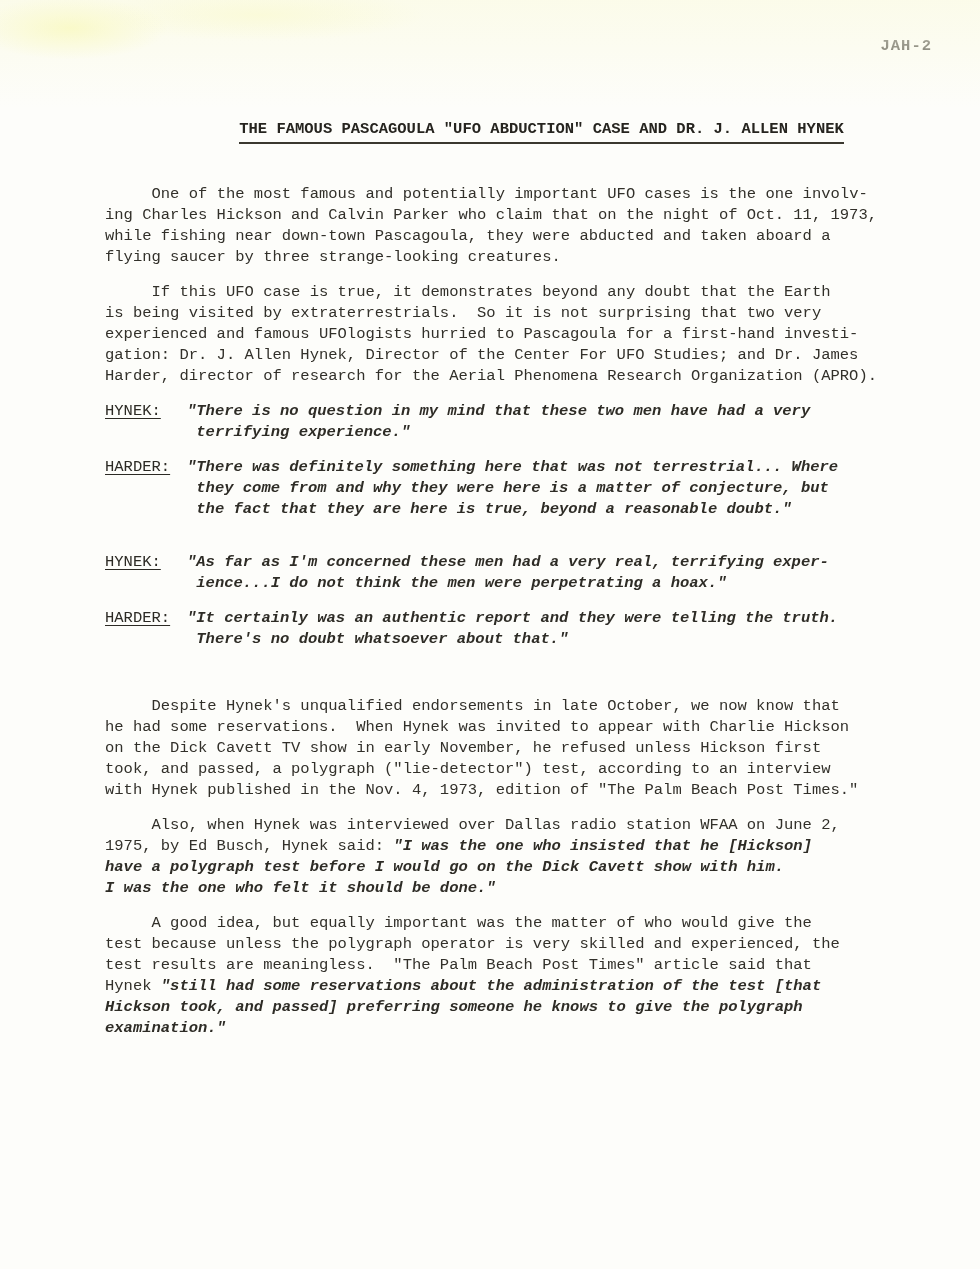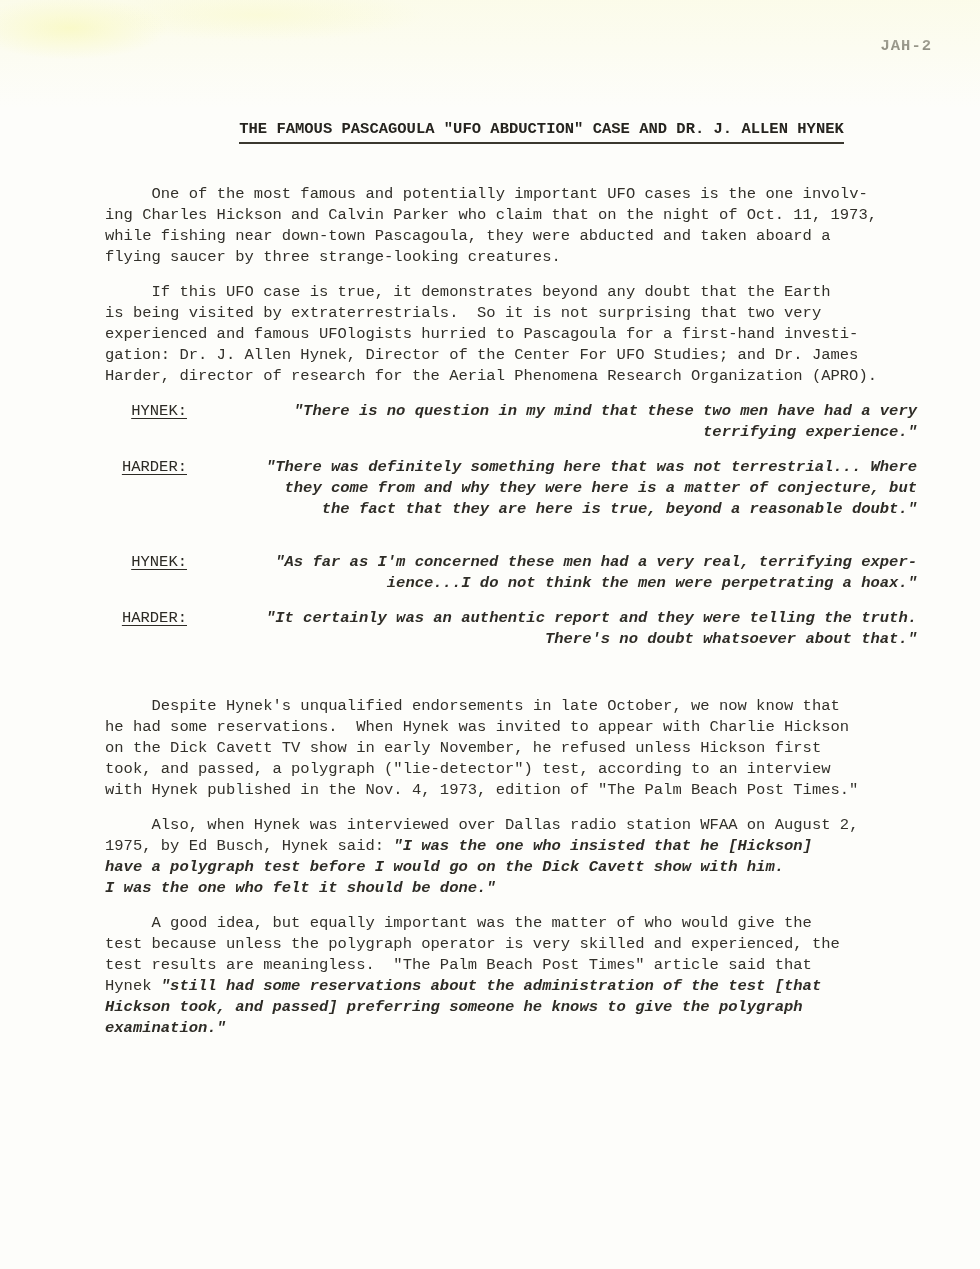--- a/index.html
+++ b/index.html
@@ -57,21 +57,20 @@
   }
   .block{
     white-space:pre-wrap;
     margin:0 0 14px 0;
   }
   .block.space-large{margin-bottom:32px;}
   .block.space-xlarge{margin-bottom:46px;}
   .quote{
     display:flex;
     align-items:flex-start;
-    text-align:right;
   }
   .speaker{
     flex:none;
     width:82px;
     text-decoration:underline;
     text-underline-offset:3px;
     color:#2c2a24;
   }
   .quote-text{flex:1;}
   .seg-regular{font-style:normal;font-weight:400;text-align:center;}
@@ -112,21 +111,21 @@
  the fact that they are here is true, beyond a reasonable doubt."</span></div></div>
       <div class="block quote space-normal"><span class="speaker">HYNEK:</span><div class="quote-text"><span class="seg-emphasis">"As far as I'm concerned these men had a very real, terrifying exper-
  ience...I do not think the men were perpetrating a hoax."</span></div></div>
       <div class="block quote space-xlarge"><span class="speaker">HARDER:</span><div class="quote-text"><span class="seg-emphasis">"It certainly was an authentic report and they were telling the truth.
  There's no doubt whatsoever about that."</span></div></div>
       <div class="block paragraph space-normal"><span class="seg-regular">     Despite Hynek's unqualified endorsements in late October, we now know that
 he had some reservations.  When Hynek was invited to appear with Charlie Hickson
 on the Dick Cavett TV show in early November, he refused unless Hickson first
 took, and passed, a polygraph ("lie-detector") test, according to an interview
 with Hynek published in the Nov. 4, 1973, edition of "The Palm Beach Post Times."</span></div>
-      <div class="block paragraph space-normal"><span class="seg-regular">     Also, when Hynek was interviewed over Dallas radio station WFAA on August 2,
+      <div class="block paragraph space-normal"><span class="seg-regular">     Also, when Hynek was interviewed over Dallas radio station WFAA on June 2,
 1975, by Ed Busch, Hynek said: </span><span class="seg-emphasis">"I was the one who insisted that he [Hickson]
 have a polygraph test before I would go on the Dick Cavett show with him.
 I was the one who felt it should be done."</span></div>
       <div class="block paragraph space-normal"><span class="seg-regular">     A good idea, but equally important was the matter of who would give the
 test because unless the polygraph operator is very skilled and experienced, the
 test results are meaningless.  "The Palm Beach Post Times" article said that
 Hynek </span><span class="seg-emphasis">"still had some reservations about the administration of the test [that
 Hickson took, and passed] preferring someone he knows to give the polygraph
 examination."</span></div>
     </div>

